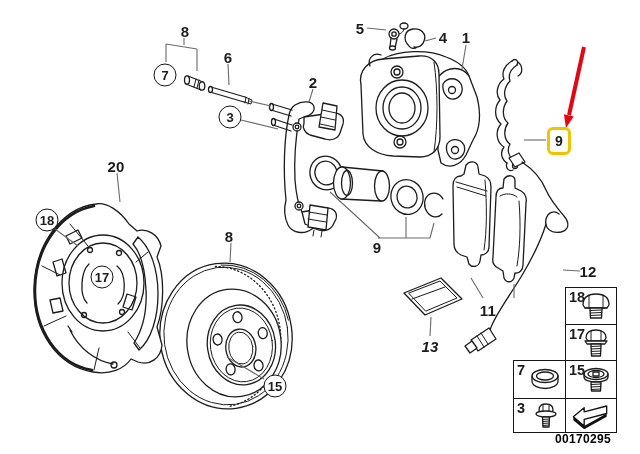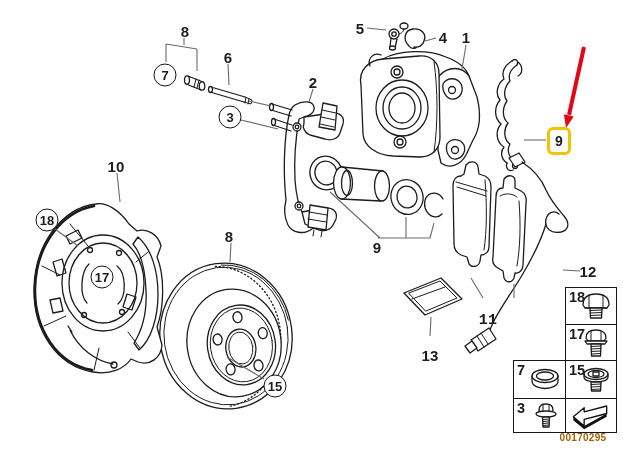--- a/index.html
+++ b/index.html
@@ -29,21 +29,21 @@
     box-sizing:border-box;
   }
   
   .cell{
     position:absolute;background:#fff;border:1.6px solid #161616;box-sizing:border-box;z-index:3;
   }
   .cell .num{position:absolute;left:3px;top:1px;font-weight:bold;font-size:14.5px;}
   .cell svg{position:absolute;right:1px;top:50%;transform:translateY(-50%);}
   .cell-arrow svg{right:3px;}
   .pn{position:absolute;left:549px;top:432px;width:68px;text-align:center;
-      font-size:10px;font-weight:bold;color:#a16207;z-index:3;letter-spacing:.3px;}
+      font-size:12px;font-weight:bold;color:#000000;z-index:3;letter-spacing:.3px;}
 </style>
 </head>
 <body>
 
 <div class="stage">
 
   <svg class="art" width="640" height="454" viewBox="0 0 640 454">
 
     <g transform="rotate(-8 226 336)">
       <ellipse class="ink-f" cx="226" cy="336" rx="66" ry="73"></ellipse>
@@ -219,28 +219,28 @@
 
   <span class="co co-plain" style="left:185px;top:31px;">8</span>
   <span class="co co-circle" style="left:165px;top:75px;">7</span>
   <span class="co co-plain" style="left:228px;top:57px;">6</span>
   <span class="co co-circle" style="left:230px;top:117px;">3</span>
   <span class="co co-plain" style="left:313px;top:82px;">2</span>
   <span class="co co-plain" style="left:360px;top:28px;">5</span>
   <span class="co co-plain" style="left:443px;top:37px;">4</span>
   <span class="co co-plain" style="left:466px;top:37px;">1</span>
   <span class="co co-box" style="left:559px;top:141px;">9</span>
-  <span class="co co-plain" style="left:116px;top:166px;">10</span>
+  <span class="co co-plain" style="left:116px;top:166px;">20</span>
   <span class="co co-circle" style="left:47px;top:220px;">18</span>
   <span class="co co-circle" style="left:102px;top:277px;">17</span>
   <span class="co co-plain" style="left:229px;top:236px;">8</span>
   <span class="co co-circle" style="left:275px;top:386px;">15</span>
   <span class="co co-plain" style="left:377px;top:247px;">9</span>
-  <span class="co co-plain" style="left:488px;top:320px;font-family:Liberation Mono, monospace;">11</span>
-  <span class="co co-plain" style="left:430px;top:355px;">13</span>
+  <span class="co co-plain" style="left:488px;top:310px;">11</span>
+  <span class="co co-plain" style="left:430px;top:346px;font-style:italic;">13</span>
   <span class="co co-plain" style="left:588px;top:271px;text-align:right;">12</span>
 
   <div class="cell" style="left:565px;top:287px;width:52px;height:38px;">
     <span class="num">18</span>
     <svg width="38" height="28" viewBox="0 0 38 28">
       <path class="ink-f" d="M6,13 C6,5 12,2 19,2 C26,2 32,5 32,13 L30,16 L8,16 Z"></path>
       <path class="ink thin" d="M12,3 L12,16 M26,3 L26,16 M8,16 L30,16"></path>
       <path class="ink-f" d="M13,16 L25,16 L24.5,26 L13.5,26 Z"></path>
       <path class="ink thin" d="M13,18.5 L25,18 M13.2,21 L24.8,20.5 M13.3,23.5 L24.7,23"></path>
     </svg>

